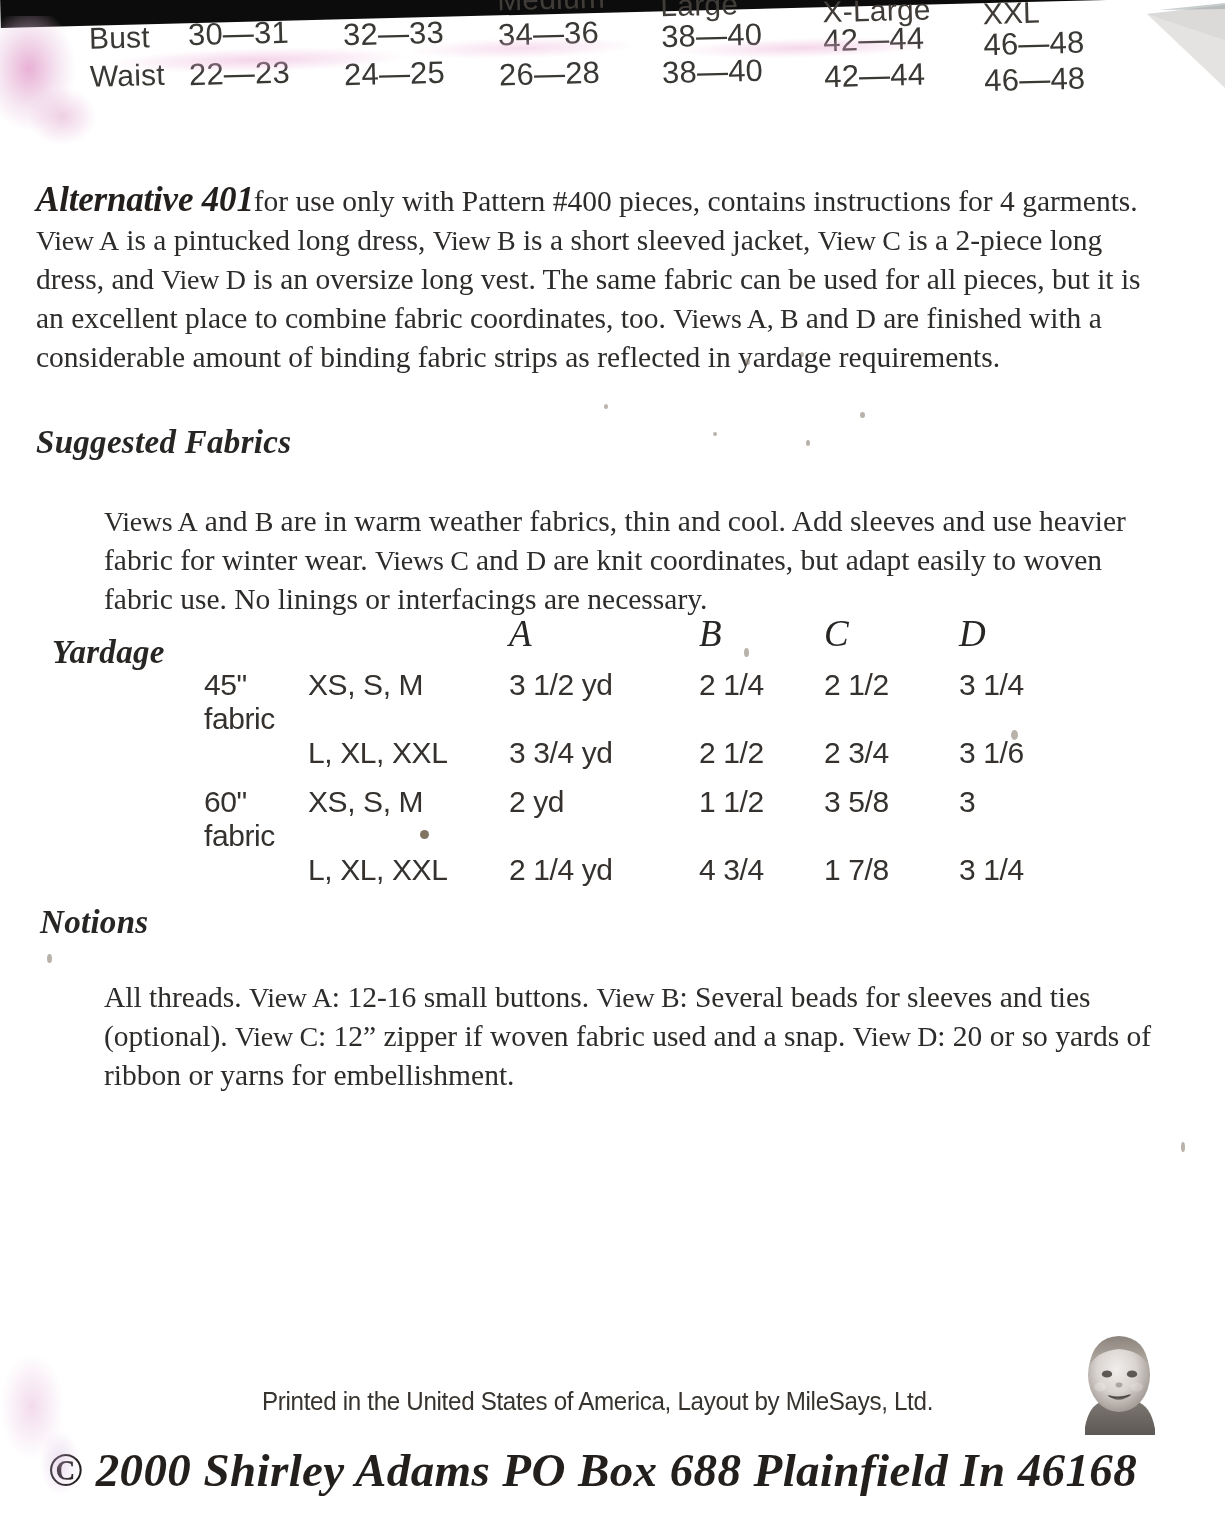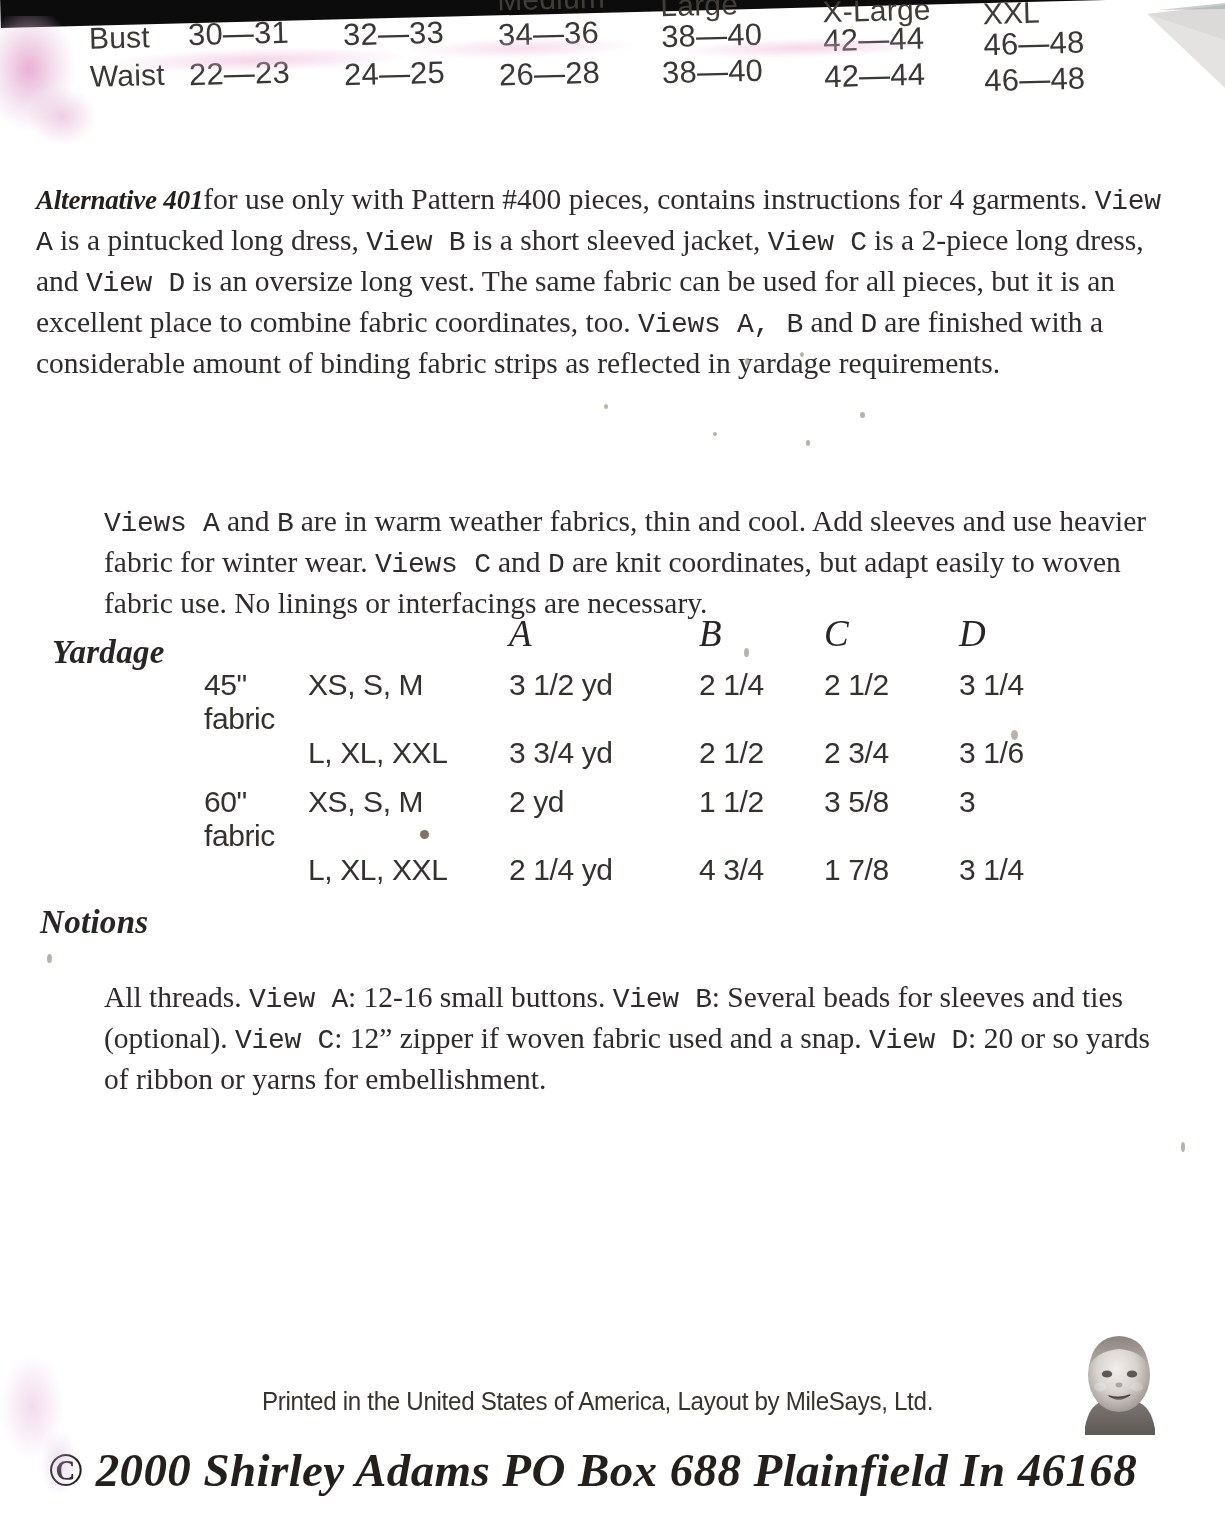--- a/index.html
+++ b/index.html
@@ -122,40 +122,40 @@
   .para {
     position: absolute;
     font-family: "Liberation Serif", serif;
     font-size: 29.5px;
     line-height: 39px;
     color: #2e2c2a;
     text-align: left;
     z-index: 2;
   }
   .para .view {
-    font-family: Liberation Mono, monospace;
+    font-family: Liberation Serif, serif;
     font-size: 28px;
     letter-spacing: -.3px;
   }
   .script-head {
     position: absolute;
     font-family: "Liberation Serif", serif;
     font-style: italic;
     font-weight: bold;
     font-size: 33px;
     letter-spacing: .3px;
     color: #282624;
     z-index: 2;
     white-space: nowrap;
   }
   .brand {
     font-family: "Liberation Serif", serif;
     font-style: italic;
     font-weight: bold;
-    font-size: 27px;
+    font-size: 35px;
     letter-spacing: -.2px;
     color: #231f1d;
   }
 
   
   .ytable {
     position: absolute;
     left: 0;
     top: 612px;
     width: 1100px;
@@ -278,20 +278,21 @@
       <span class="sz" style="left:342px;top:66px;">24—25</span>
       <span class="sz" style="left:497px;top:70px;">26—28</span>
       <span class="sz" style="left:660px;top:72px;">38—40</span>
       <span class="sz" style="left:822px;top:80px;">42—44</span>
       <span class="sz" style="left:982px;top:88px;">46—48</span>
     </div>
   </div>
 
   <p class="para" style="left:36px; top:150px; width:1130px;"><span class="brand">Alternative 401</span><span>for use only with Pattern #400 pieces, contains instructions for 4 garments. </span><span class="view">View A</span><span> is a pintucked long dress, </span><span class="view">View B</span><span> is a short sleeved jacket, </span><span class="view">View C</span><span> is a 2-piece long dress, and </span><span class="view">View D</span><span> is an oversize long vest. The same fabric can be used for all pieces, but it is an excellent place to combine fabric coordinates, too. </span><span class="view">Views A, B</span><span> and </span><span class="view">D</span><span> are finished with a considerable amount of binding fabric strips as reflected in yardage requirements.</span></p>
 
+  <h2 class="script-head" style="left:36px; top:424px; margin:0;">Suggested Fabrics</h2>
 
   <p class="para" style="left:104px; top:472px; width:1062px;"><span class="view">Views A</span><span> and </span><span class="view">B</span><span> are in warm weather fabrics, thin and cool. Add sleeves and use heavier fabric for winter wear. </span><span class="view">Views C</span><span> and </span><span class="view">D</span><span> are knit coordinates, but adapt easily to woven fabric use. No linings or interfacings are necessary.</span></p>
 
   <h2 class="script-head" style="left:36px; top:618px; margin:16px;">Yardage</h2>
 
   <div class="ytable">
     <table>
       <colgroup>
         <col class="col-title">
           <col class="col-fab">

